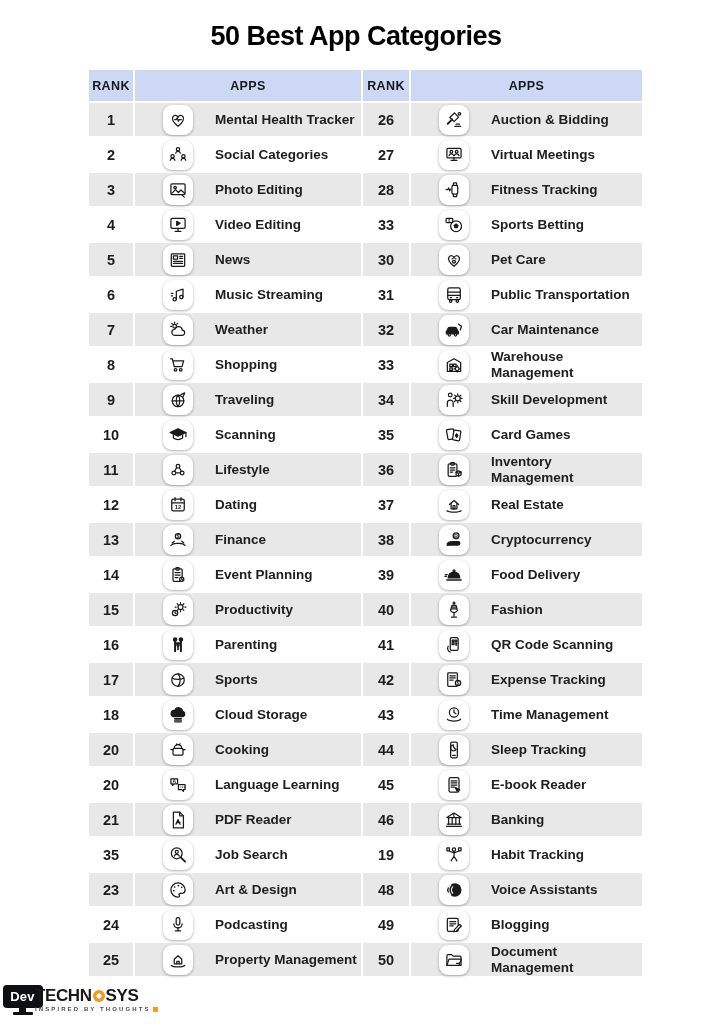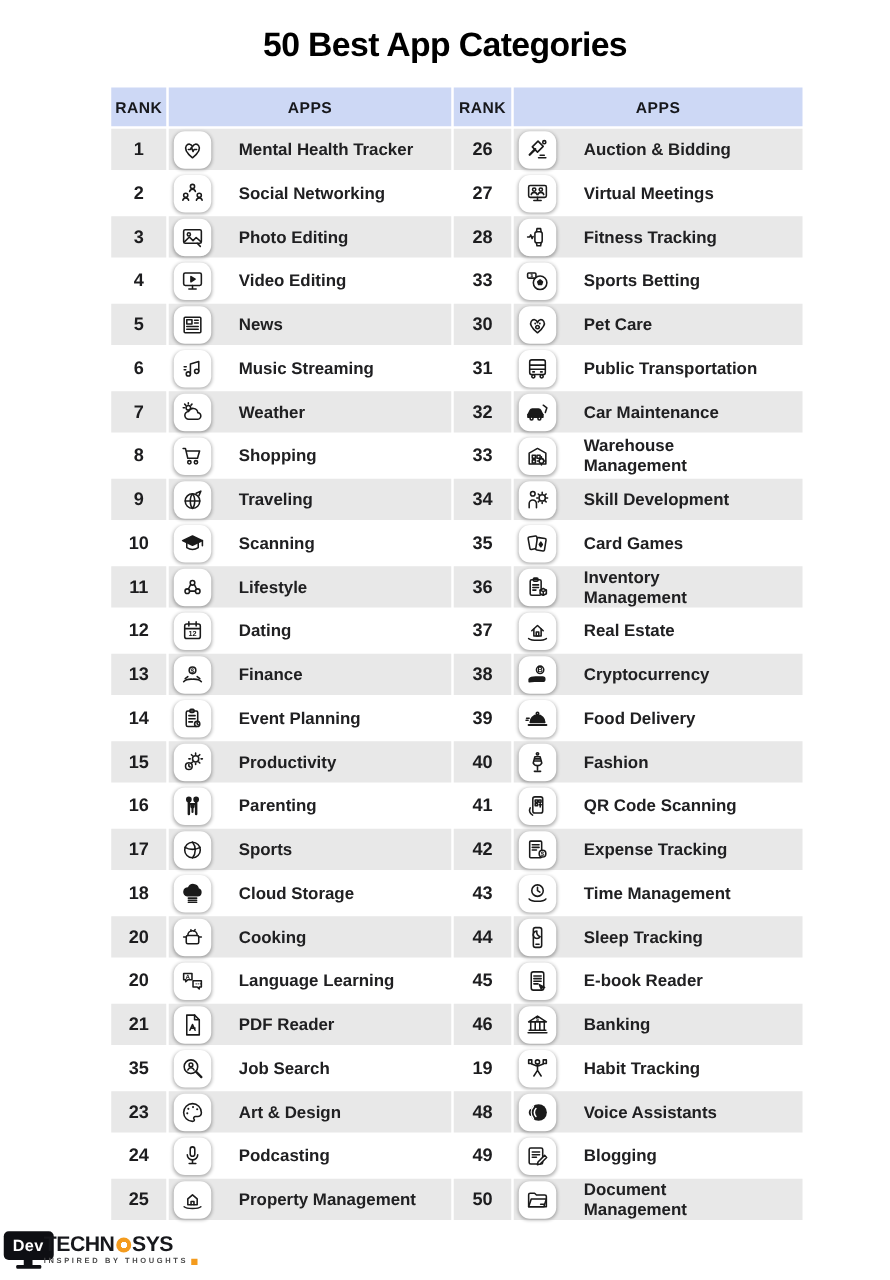--- a/index.html
+++ b/index.html
@@ -10,21 +10,21 @@
   
   .app-table{position:absolute;left:89px;top:70px;width:553px;display:grid;
              grid-template-columns:44px 226px 46px 231px;
              grid-template-rows:31px;grid-auto-rows:33px;gap:2px;background:#fff;}
   .cell{display:flex;align-items:center;}
   .th{background:var(--header-bg,#cdd8f5);justify-content:center;
       font-size:12.5px;font-weight:700;letter-spacing:.4px;color:#17181c;}
   .odd{background:var(--row-alt-bg,#e8e8e8);}
   .even{background:var(--row-bg,#ffffff);}
   .rank{justify-content:center;font-size:14.5px;font-weight:700;color:#1d1d1f;}
-  .app{padding-left:4px;gap:22px;}
+  .app{padding-left:28px;gap:22px;}
   .icon-box{flex:0 0 30px;width:30px;height:30px;border-radius:9px;background:#fff;
             box-shadow:0 1px 3px rgba(0,0,0,.32);display:flex;align-items:center;
             justify-content:center;position:relative;z-index:0;}
   .label{font-size:13.5px;font-weight:700;color:#202022;line-height:1.12;
          white-space:pre;position:relative;z-index:1;}
   
   .logo{position:absolute;left:13px;top:985px;display:flex;align-items:flex-start;gap:3px;}
   .monitor{width:19px;display:flex;flex-direction:column;align-items:center;}
   .screen{width:40px;height:23px;background:#0e0f13;border-radius:4px;
           display:flex;align-items:center;justify-content:center;}
@@ -80,21 +80,21 @@
         <span class="icon-box">
           <svg viewBox="0 0 24 24" width="20" height="20" fill="none" stroke="#1a1a1a" stroke-width="1.5" stroke-linecap="round" stroke-linejoin="round" aria-hidden="true">
             <circle cx="12" cy="5" r="2"></circle>
             <path d="M9.2 9.8a2.9 2.9 0 0 1 5.6 0"></path>
             <circle cx="5.5" cy="13.5" r="2"></circle>
             <path d="M2.7 18.3a2.9 2.9 0 0 1 5.6 0"></path>
             <circle cx="18.5" cy="13.5" r="2"></circle>
             <path d="M15.7 18.3a2.9 2.9 0 0 1 5.6 0"></path>
           </svg>
         </span>
-        <span class="label">Social Networking</span>
+        <span class="label">Social Categories</span>
       </div>
       <div class="cell rank even">27</div>
       <div class="cell app even">
         <span class="icon-box">
           <svg viewBox="0 0 24 24" width="20" height="20" fill="none" stroke="#1a1a1a" stroke-width="1.5" stroke-linecap="round" stroke-linejoin="round" aria-hidden="true">
             <rect x="3.5" y="4" width="17" height="11.5" rx="1.5"></rect>
             <circle cx="8.8" cy="8" r="1.6"></circle>
             <path d="M6 12.8a2.9 2.9 0 0 1 5.6 0"></path>
             <circle cx="15.2" cy="8" r="1.6"></circle>
             <path d="M12.4 12.8a2.9 2.9 0 0 1 5.6 0"></path>

